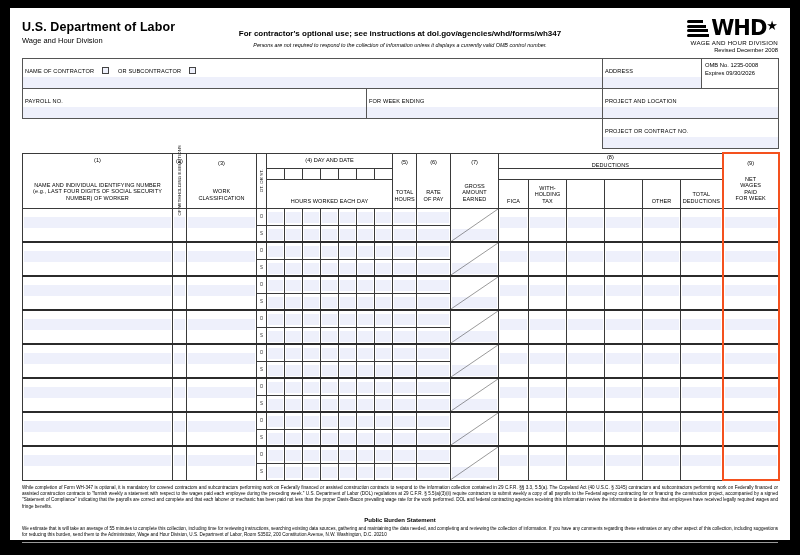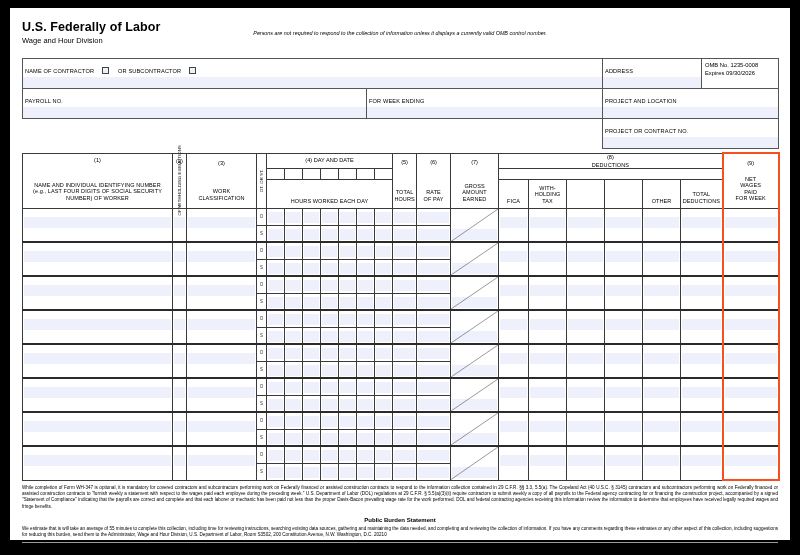--- a/index.html
+++ b/index.html
@@ -83,28 +83,43 @@
   #over { text-align: center; font-size: 5.2px; margin-top: 4px; border-top: 1px solid #999; padding-top: 2px; }
 </style>
 </head>
 <body>
 
 <div id="page">
 
   <div id="hdr">
 
     <div id="hdr-left">
-      <div id="dol-title">U.S. Federally of Labor</div>
+      <div id="dol-title">U.S. Department of Labor</div>
       <div id="dol-sub">Wage and Hour Division</div>
     </div>
 
     <div id="hdr-mid">
+      <div id="payroll-instr">For contractor's optional use; see instructions at dol.gov/agencies/whd/forms/wh347</div>
       <div id="omb-notice">Persons are not required to respond to the collection of information unless it displays a currently valid OMB control number.</div>
     </div>
 
+    <div id="hdr-right">
+      <div class="whd-logo">
+        <span class="whd-stripes">
+          <i></i>
+            <i></i>
+            <i></i>
+            <i></i>
+        </span>
+        <span class="whd-word">WHD</span>
+        <span class="whd-star">★</span>
+      </div>
+      <div id="whd-name">WAGE AND HOUR DIVISION</div>
+      <div id="whd-rev">Revised December 2008</div>
+    </div>
   </div>
 
   <table class="info">
     <colgroup>
       <col style="width:344px">
         <col style="width:236px">
         <col style="width:176px">
     </colgroup>
     <tbody>
         <tr>

